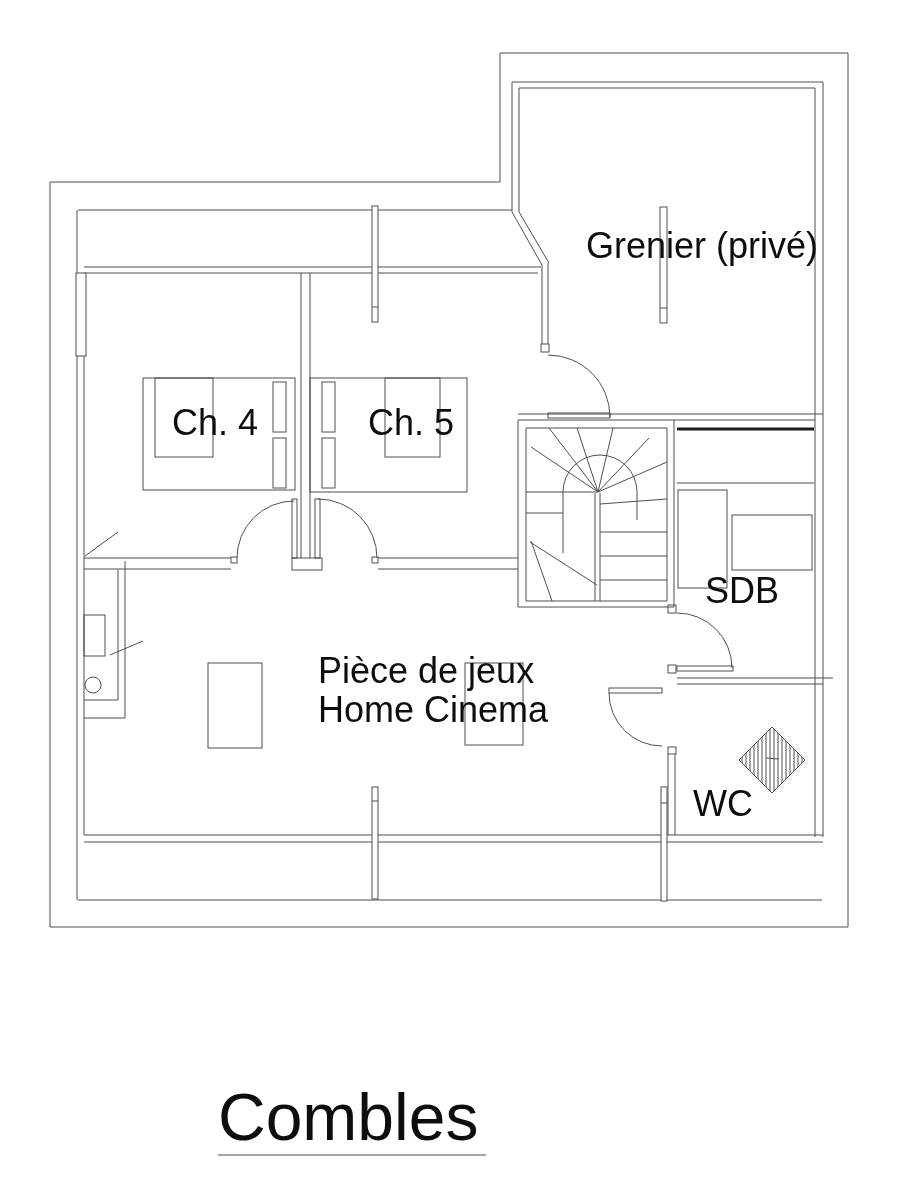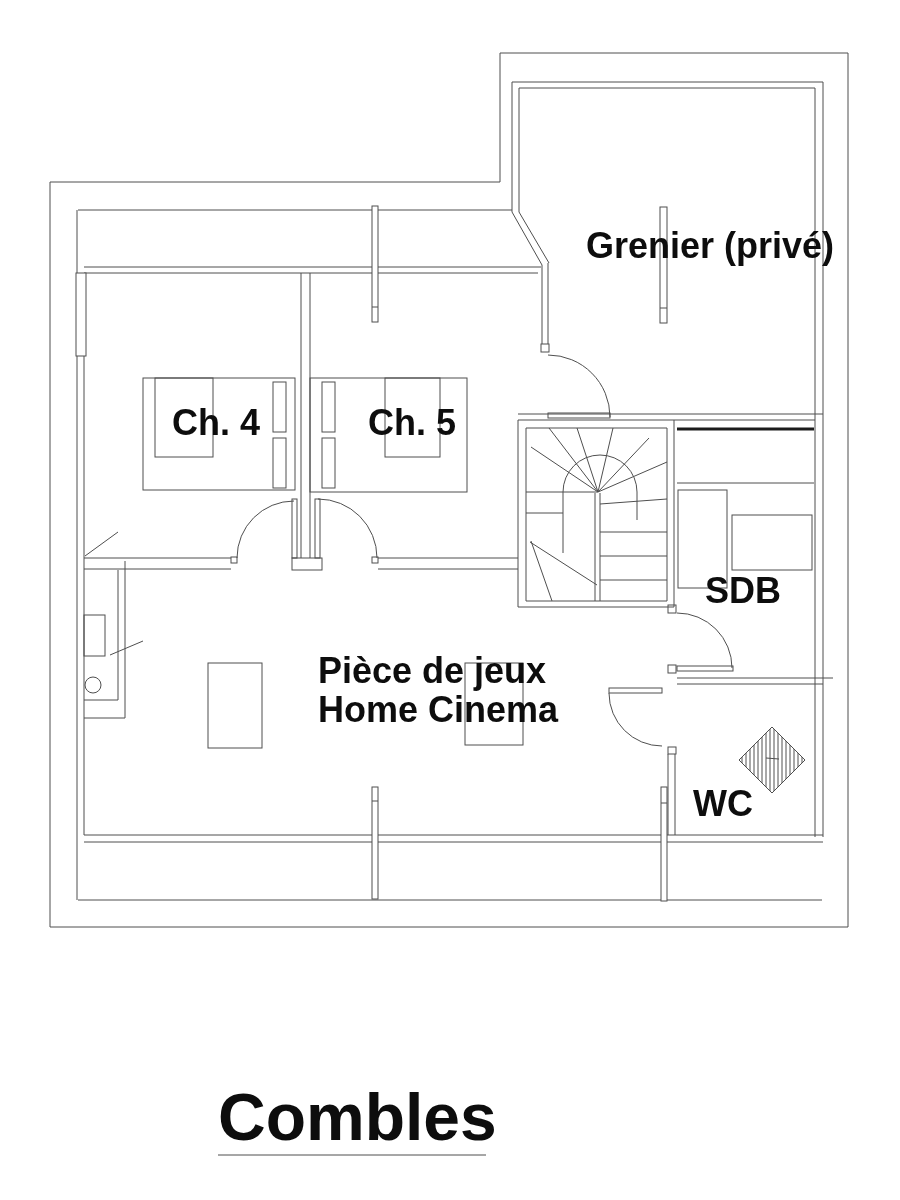--- a/index.html
+++ b/index.html
@@ -2,21 +2,21 @@
 <html style="--line: #4f4f4f; --line-dark: #1c1c1c; --text: #0d0d0d; --bg: #ffffff;"><head>
 <meta charset="utf-8">
 <style>
   :root{
     --line:#4f4f4f;
     --line-dark:#1c1c1c;
     --text:#0d0d0d;
     --bg:#ffffff;
   }
   html,body{margin:0;padding:0;background:var(--bg);}
-  #stage{position:relative;width:900px;height:1200px;background:var(--bg);overflow:hidden;font-weight:bold;}
+  #stage{position:relative;width:900px;height:1200px;background:var(--bg);overflow:hidden;}
   svg{display:block;}
   .ln{stroke:var(--line);stroke-width:1;fill:none;}
   .thick{stroke:var(--line-dark);stroke-width:3;fill:none;}
   .fw{fill:#ffffff;}
   .lbl{fill:var(--text);stroke:none;font-family:"Liberation Sans","DejaVu Sans",sans-serif;font-size:36px;}
   .title-lbl{fill:var(--text);stroke:none;font-family:"Liberation Sans","DejaVu Sans",sans-serif;font-size:66px;}
   .hatchline{stroke:var(--line);stroke-width:1;}
 </style>
 </head>
 <body>

